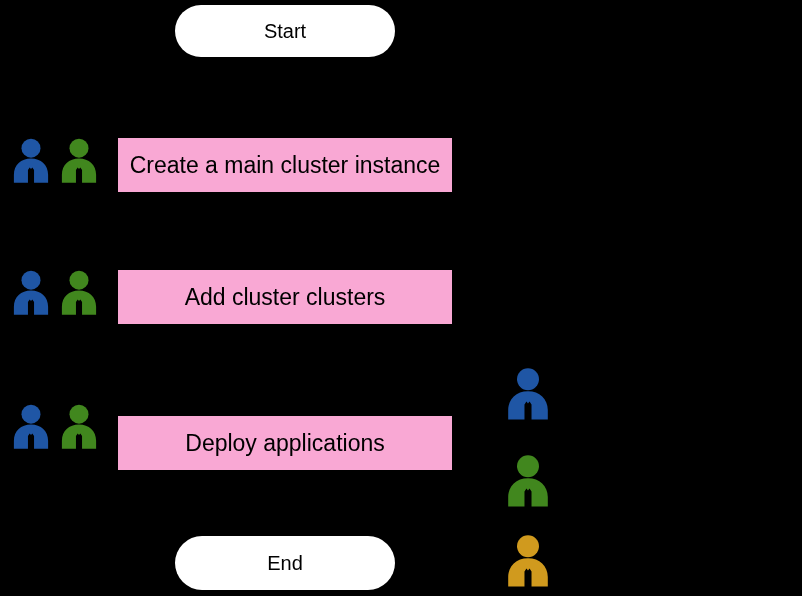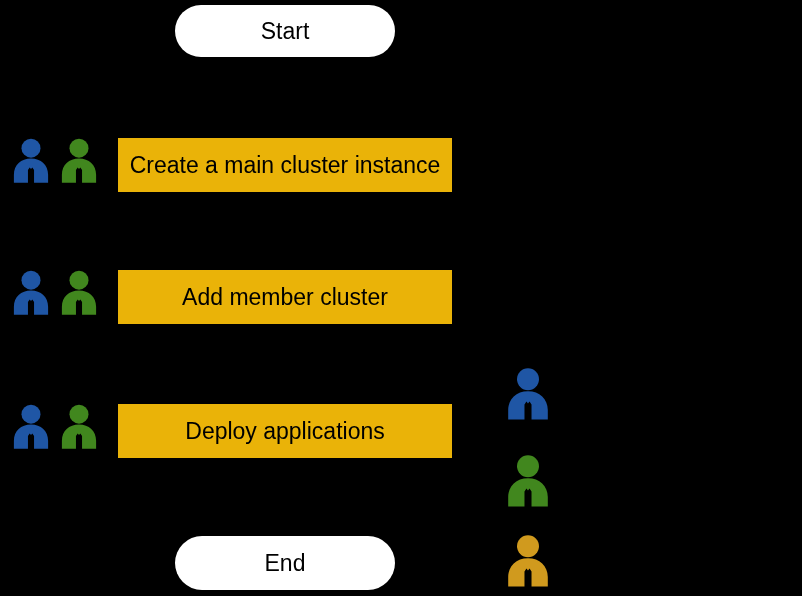--- a/index.html
+++ b/index.html
@@ -19,30 +19,30 @@
 
   
   .pill {
     position: absolute;
     background: #ffffff;
     border-radius: 28px;
     display: flex;
     align-items: center;
     justify-content: center;
     color: #000000;
-    font-size: 23px;
+    font-size: 20px;
     font-family: "Liberation Sans", sans-serif;
     line-height: 1;
     box-sizing: border-box;
   }
 
   
   .process {
     position: absolute;
-    background: #eab308;
+    background: #f9a8d4;
     border: 1px solid #000000;
     display: flex;
     align-items: center;
     color: #000000;
     font-size: 23px;
     font-family: "Liberation Sans", sans-serif;
     line-height: 1;
     box-sizing: border-box;
   }
   .process.fill-wide {
@@ -65,23 +65,23 @@
 
 <div id="canvas">
 
 <div class="pill" style="left: 175px; top: 5px; width: 220px; height: 52px;">
       <span>Start</span>
     </div>
     <div class="process fill-wide" style="left: 117px; top: 137px; width: 336px; height: 56px;">
       <span>Create a main cluster instance</span>
     </div>
     <div class="process center" style="left: 117px; top: 269px; width: 336px; height: 56px;">
-      <span>Add member cluster</span>
+      <span>Add cluster clusters</span>
     </div>
-    <div class="process center" style="left: 117px; top: 403px; width: 336px; height: 56px;">
+    <div class="process center" style="left: 117px; top: 415px; width: 336px; height: 56px;">
       <span>Deploy applications</span>
     </div>
     <div class="pill" style="left: 175px; top: 536px; width: 220px; height: 54px; align-items: center;">
       <span>End</span>
     </div>
     <div class="person" style="left: 12px; top: 136px; width: 38px; height: 48px;">
       <svg width="38" height="48" viewBox="0 0 40 48" fill="none">
         <circle cx="20" cy="11.5" r="10" fill="#1f56a5"></circle>
         <path d="M20 22.5 C30.5 22.5 38 29.5 38 39.5 L38 48 L23.2 48 L23.2 34.5 L21.4 31.8 L20 33.6 L18.6 31.8 L16.8 34.5 L16.8 48 L2 48 L2 39.5 C2 29.5 9.5 22.5 20 22.5 Z" fill="#1f56a5"></path>
       </svg>

